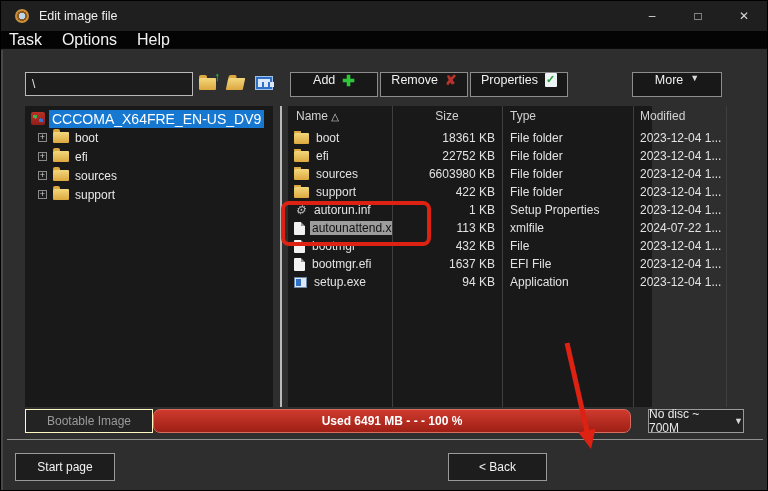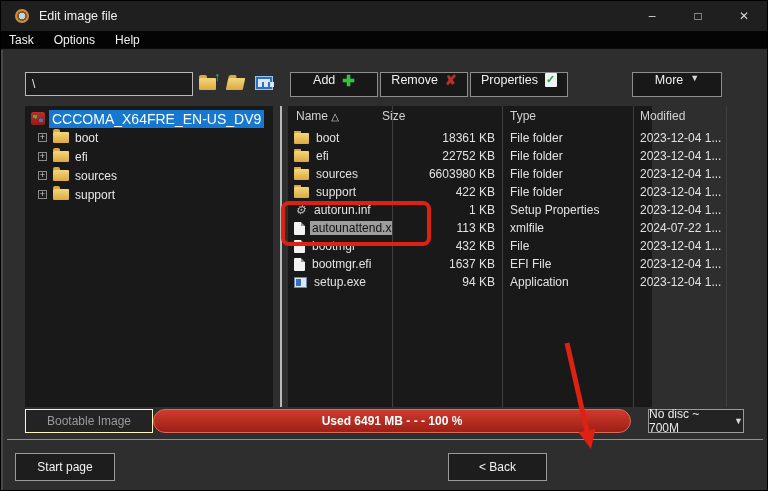--- a/index.html
+++ b/index.html
@@ -15,21 +15,21 @@
   .app-icon{width:14px;height:14px;border-radius:50%;
     background:radial-gradient(circle at 50% 50%, #bcd6ee 0 3px, #8a5a20 3px 5px, #c98f3a 5px 7px);
     margin-right:10px;flex:0 0 auto;}
   .title-text{font-size:12.5px;color:#f0f0f0;}
   .win-controls{position:absolute;right:0;top:0;height:30px;display:flex;}
   .win-btn{width:46px;height:30px;display:flex;align-items:center;justify-content:center;
     color:#d8d8d8;font-size:12px;cursor:default;}
   
   .menubar{position:absolute;left:0;top:30px;width:100%;height:18px;background:#040404;
     display:flex;align-items:center;gap:0;padding-left:8px;border-bottom:1px solid #0a0a0a;}
-  .menu-item{padding:0 10px;color:#f2f2f2;font-size:12px;height:18px;line-height:18px;}
+  .menu-item{padding:0 10px;color:#f2f2f2;font-size:16px;height:18px;line-height:18px;}
   .menu-item:first-child{padding-left:0;}
   
   .frame{position:absolute;left:0;top:49px;width:768px;height:442px;background:#2e2e2e;
     border-left:2px solid #484848;border-right:2px solid #484848;border-bottom:2px solid #484848;}
   
   .path-input{position:absolute;left:22px;top:22px;width:168px;height:24px;background:#1c1c1c;
     border:1px solid #b9b9b9;color:#e6e6e6;font-size:12px;padding:2px 6px;font-family:"Liberation Sans",sans-serif;}
   .tb-icons{position:absolute;left:196px;top:24px;display:flex;gap:9px;align-items:center;}
   .tbi{width:19px;height:17px;position:relative;display:inline-block;}
   .fold{position:absolute;left:0;bottom:1px;width:17px;height:12px;border-radius:1px;
@@ -86,21 +86,21 @@
   .ic-folder:before{content:"";position:absolute;top:-3px;left:0;width:7px;height:3px;border-radius:2px 2px 0 0;background:#dca83f;}
   .ic-file{position:relative;width:11px;height:13px;background:#f2f2f2;border-radius:1px;}
   .ic-file:before{content:"";position:absolute;right:0;top:0;border-style:solid;border-width:0 4px 4px 0;
     border-color:transparent #191919 #9a9a9a transparent;}
   .ic-gear{width:13px;height:13px;color:#b8b8b8;font-size:12px;line-height:13px;text-align:center;}
   .ic-app{width:13px;height:11px;background:#dfe8f2;border:1px solid #6e87a8;position:relative;}
   .ic-app:before{content:"";position:absolute;left:1px;top:1px;width:5px;height:7px;background:#2f6fc4;}
   
   .status-label{position:absolute;left:22px;top:359px;width:128px;height:24px;background:#232323;
     border:1px solid #fef9c3;color:#9a9a9a;display:flex;align-items:center;justify-content:center;font-size:12px;}
-  .progress{position:absolute;left:150px;top:359px;width:478px;height:24px;border-radius:12px;
+  .progress{position:absolute;left:150px;top:359px;width:478px;height:24px;border-radius:7px;
     background:linear-gradient(#cf3a2d,#9e1f15);border:1px solid #d96a5e;
     display:flex;align-items:center;justify-content:center;color:#fff;font-size:12px;font-weight:bold;}
   .disc-dd{position:absolute;left:645px;top:359px;width:96px;height:24px;background:#232323;
     border:1px solid #9a9a9a;color:#e8e8e8;display:flex;align-items:center;justify-content:center;gap:6px;font-size:12px;}
   .hr{position:absolute;left:4px;top:389px;width:756px;height:1px;background:#8f8f8f;}
   
   .f-btn{position:absolute;top:403px;height:28px;background:#1d1d1d;border:1px solid #9a9a9a;
     color:#f2f2f2;display:flex;align-items:center;justify-content:center;font-size:12px;}
   
   .red-box{position:absolute;left:280px;top:200px;width:150px;height:45px;border:4px solid #dd2112;
@@ -191,21 +191,21 @@
       <div class="colsep" style="left:104px;"></div>
       <div class="colsep" style="left:214px;"></div>
       <div class="colsep" style="left:345px;"></div>
       <div class="colsep" style="left:438px;"></div>
 
       <div class="list-header">
         <span class="lh" style="left:8px;">
           <span>Name</span>
           <span style="font-size:10px;">△</span>
         </span>
-        <span class="lh" style="left:94px;width:100px;text-align:left;">Size</span>
+        <span class="lh" style="left:109px;width:100px;text-align:center;">Size</span>
         <span class="lh" style="left:222px;">Type</span>
         <span class="lh" style="left:352px;">Modified</span>
       </div>
 
       <div class="row" style="top:24px;">
         <span class="cell c-name">
             <i class="ic ic-folder"></i>
             <span class="name-label">boot</span>
           </span>
         <span class="cell c-size">18361 KB</span>

